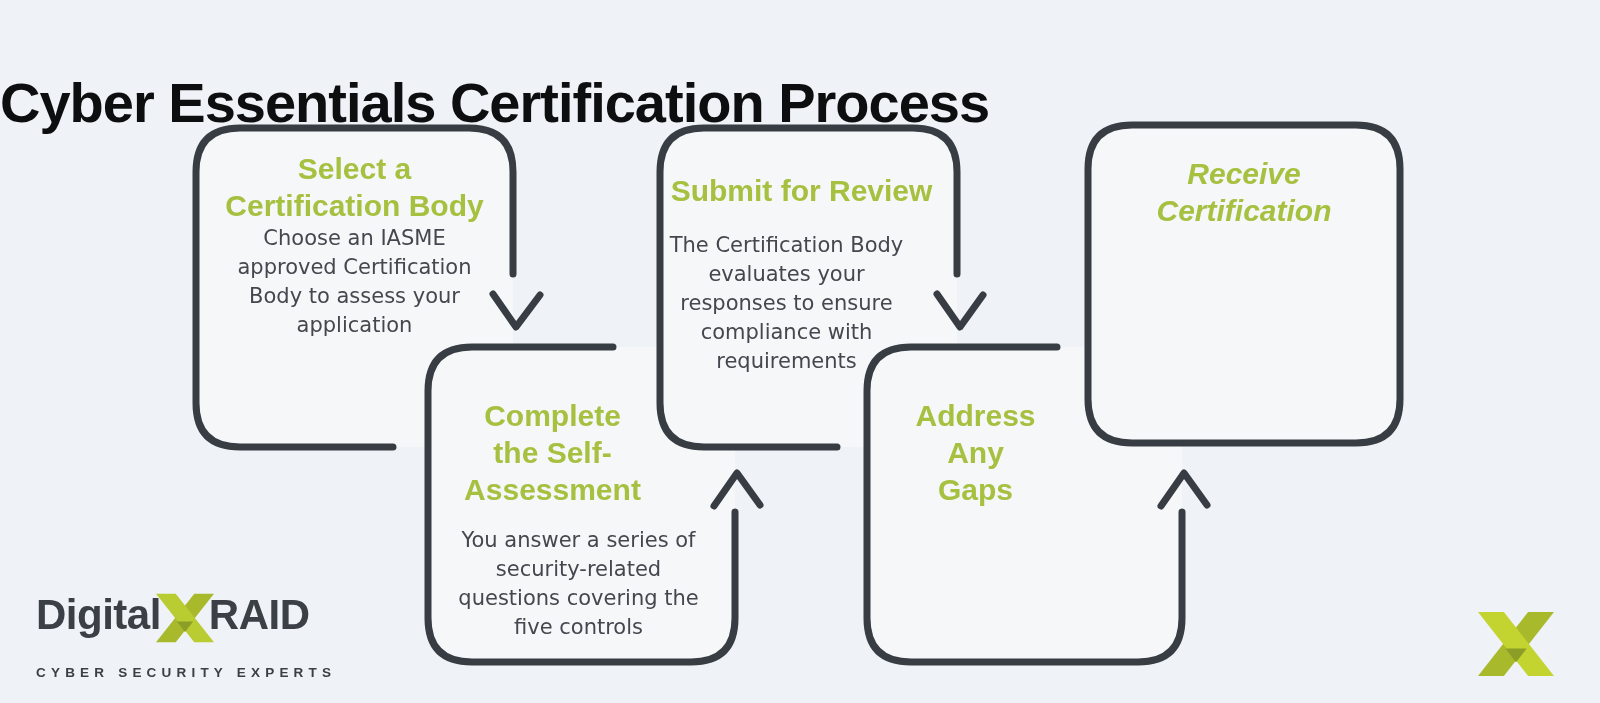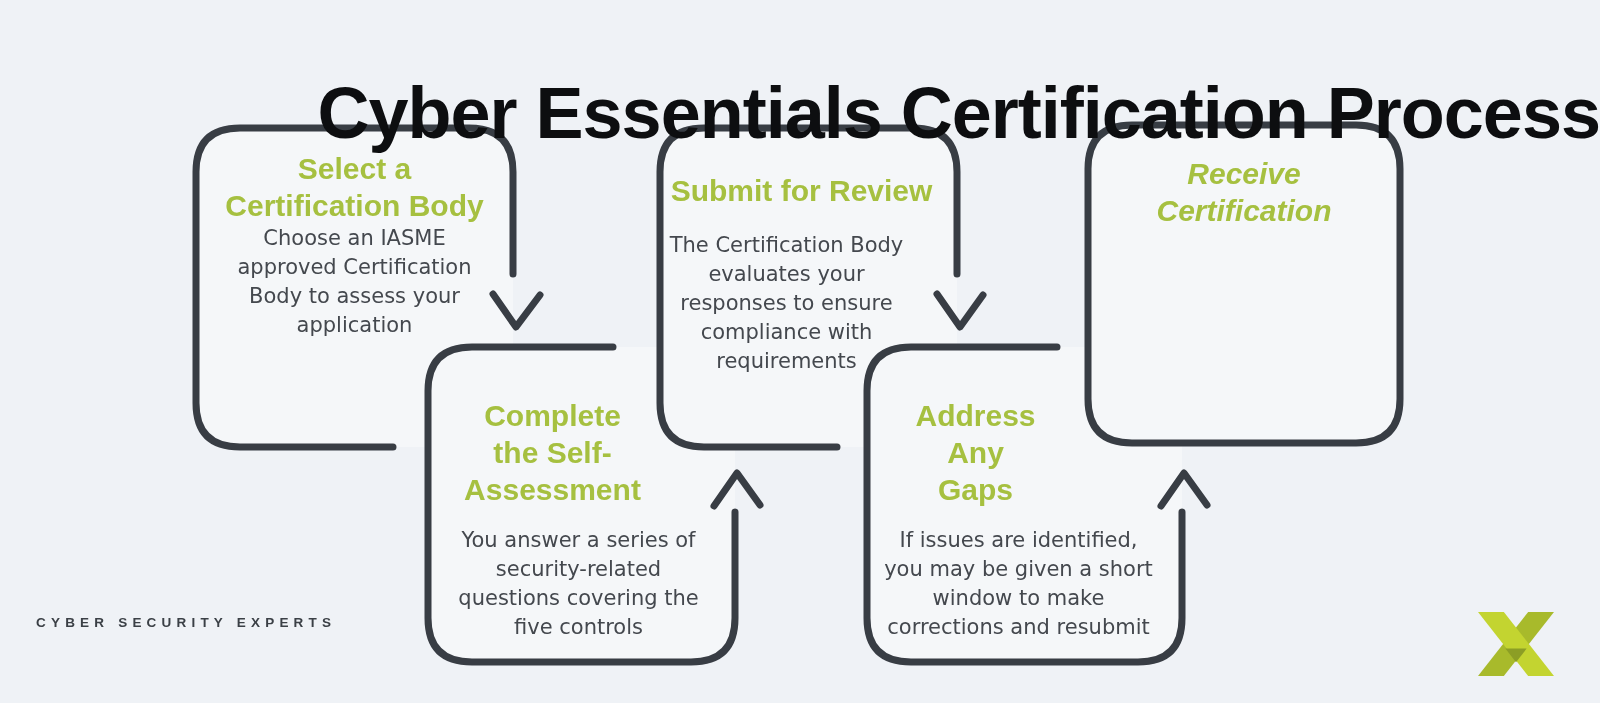--- a/index.html
+++ b/index.html
@@ -3,21 +3,21 @@
 <meta charset="utf-8">
 <style>
   html,body { margin:0; padding:0; }
   body {
     width:1600px; height:703px; position:relative; overflow:hidden;
     background:#eff2f6;
     font-family:"Liberation Sans", sans-serif;
   }
   .page-title {
     position:absolute; top:34px; left:0; width:1600px;
-    text-align:right; font-size:72px; line-height:62px;
+    text-align:left; font-size:56px; line-height:62px;
     font-weight:bold; letter-spacing:-1px; color:#0d0e10;
   }
   .connectors { position:absolute; left:0; top:0; }
   .card { position:absolute; text-align:center; box-sizing:border-box; }
   .card-heading {
     font-weight:bold; font-size:30px; line-height:37px;
     color:#a6c040; white-space:pre-line; position:relative;
   }
   .card-body {
     font-family:"DejaVu Sans", sans-serif;
@@ -85,32 +85,37 @@
 evaluates your
 responses to ensure
 compliance with
 requirements</div>
 </div>
 
 <div class="card" style="left:867px;top:347px;width:315px;padding-top:50px;">
   <div class="card-heading" style="left:-49px;">Address
 Any
 Gaps</div>
-  <div class="card-body" style="margin-top:18px;left:-6px;">If issues are identified,
-you may be given a short
-window to make
-corrections and resubmit</div>
 </div>
 
 <div class="card" style="left:1088px;top:125px;width:312px;padding-top:30px;font-style:italic;">
   <div class="card-heading">Receive
 Certification</div>
 </div>
 
 <div class="brand">
+  <div class="brand-row">
+    <span class="brand-word">Digital</span>
+    <svg class="brand-x" viewBox="0 0 100 84">
+      <polygon points="66,0 100,0 34,84 0,84" fill="#a8ba2b"></polygon>
+      <polygon points="0,0 34,0 100,84 66,84" fill="#b9cc31"></polygon>
+      <polygon points="36,48 64,48 50,66" fill="#8c9e25"></polygon>
+    </svg>
+    <span class="brand-word">RAID</span>
+  </div>
   <div class="brand-tagline">CYBER SECURITY EXPERTS</div>
 </div>
 
 <svg class="corner-mark" viewBox="0 0 100 84">
   <polygon points="66,0 100,0 34,84 0,84" fill="#a8ba2b"></polygon>
   <polygon points="0,0 34,0 100,84 66,84" fill="#c3d430"></polygon>
   <polygon points="36,48 64,48 50,66" fill="#8c9e25"></polygon>
 </svg>
 
 </body></html>

